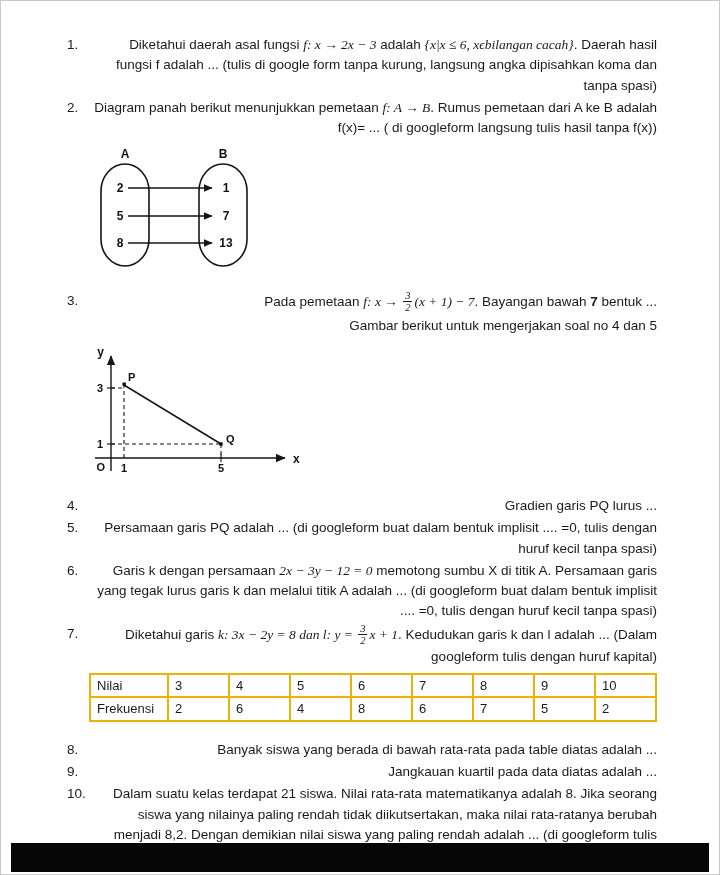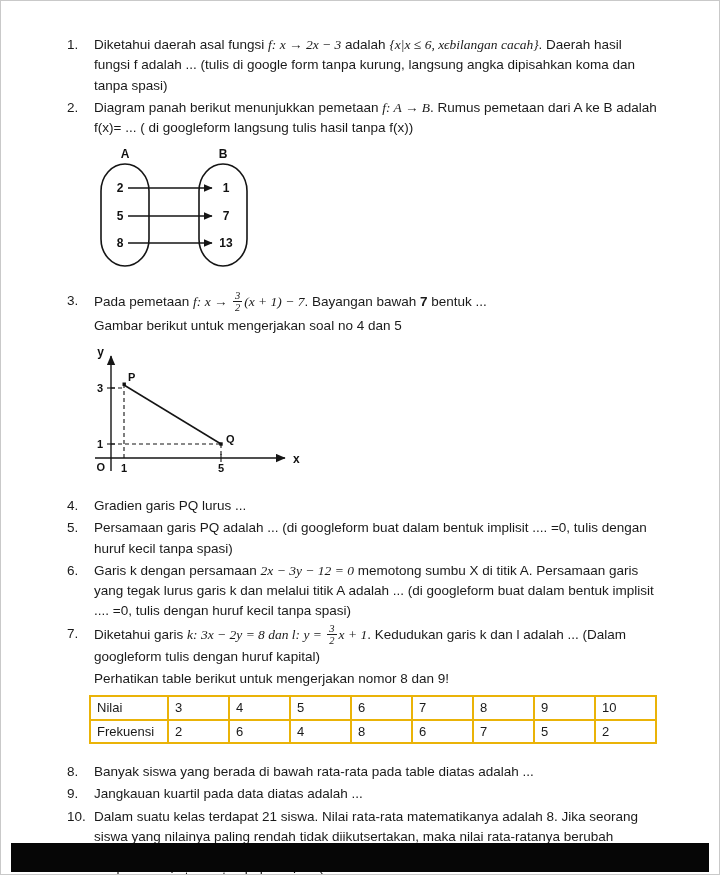--- a/index.html
+++ b/index.html
@@ -5,21 +5,21 @@
   * { box-sizing: border-box; }
   html,body { margin:0; padding:0; background:#e9e9e9; }
   .page {
     width:720px; height:875px; background:#ffffff; position:relative; overflow:hidden;
     border:1px solid #c9c9c9; font-family:"Liberation Sans",sans-serif; color:#1a1a1a;
     margin:0 auto;
   }
   .content { padding:34px 62px 0 66px; font-size:13.5px; line-height:1.5; }
   .q-row { display:flex; align-items:flex-start; margin-bottom:2px; }
   .q-num { flex:0 0 27px; width:27px; }
-  .q-text { flex:1; }
+  .q-text { flex:1;text-align:right; }
   .math { font-family:"Liberation Serif",serif; font-style:italic; }
   .bold { font-weight:bold; }
   .frac { display:inline-flex; flex-direction:column; align-items:center;
           font-family:"Liberation Serif",serif; font-style:italic;
           line-height:1.05; vertical-align:middle; margin:0 2px; position:relative; top:-1px; }
   .frac .fn, .frac .fd { font-size:10.5px; padding:0 2px; }
   .frac .fd { border-top:1px solid #1a1a1a; }
   .diagram-wrap { margin:10px 0 12px 28px; }
   .graph-wrap  { margin:8px 0 6px 20px; }
   svg text { font-family:"Liberation Sans",sans-serif; fill:#111; }
@@ -130,24 +130,20 @@
         <div class="q-row">
           <span class="q-num">6.</span>
           <div class="q-text"><span class="txt">Garis k dengan persamaan </span><span class="math">2x − 3y − 12 = 0</span><span class="txt"> memotong sumbu X di titik A. Persamaan garis yang tegak lurus garis k dan melalui titik A adalah ... (di googleform buat dalam bentuk implisit .... =0, tulis dengan huruf kecil tanpa spasi)</span></div>
         </div>
         <div class="q-row">
           <span class="q-num">7.</span>
           <div class="q-text"><span class="txt">Diketahui garis </span><span class="math">k: 3x − 2y = 8 dan l: y = </span><span class="frac">
               <span class="fn">3</span>
               <span class="fd">2</span>
             </span><span class="math">x + 1</span><span class="txt">. Kedudukan garis k dan l adalah ... (Dalam googleform tulis dengan huruf kapital)</span></div>
-        </div>
-        <div class="q-row">
-          <span class="q-num"></span>
-          <div class="q-text"><span class="txt">Perhatikan table berikut untuk mengerjakan nomor 8 dan 9!</span></div>
         </div>
       </div>
 
     <table class="freq">
       <colgroup>
         <col style="width:78px">
         <col>
           <col>
           <col>
           <col>

